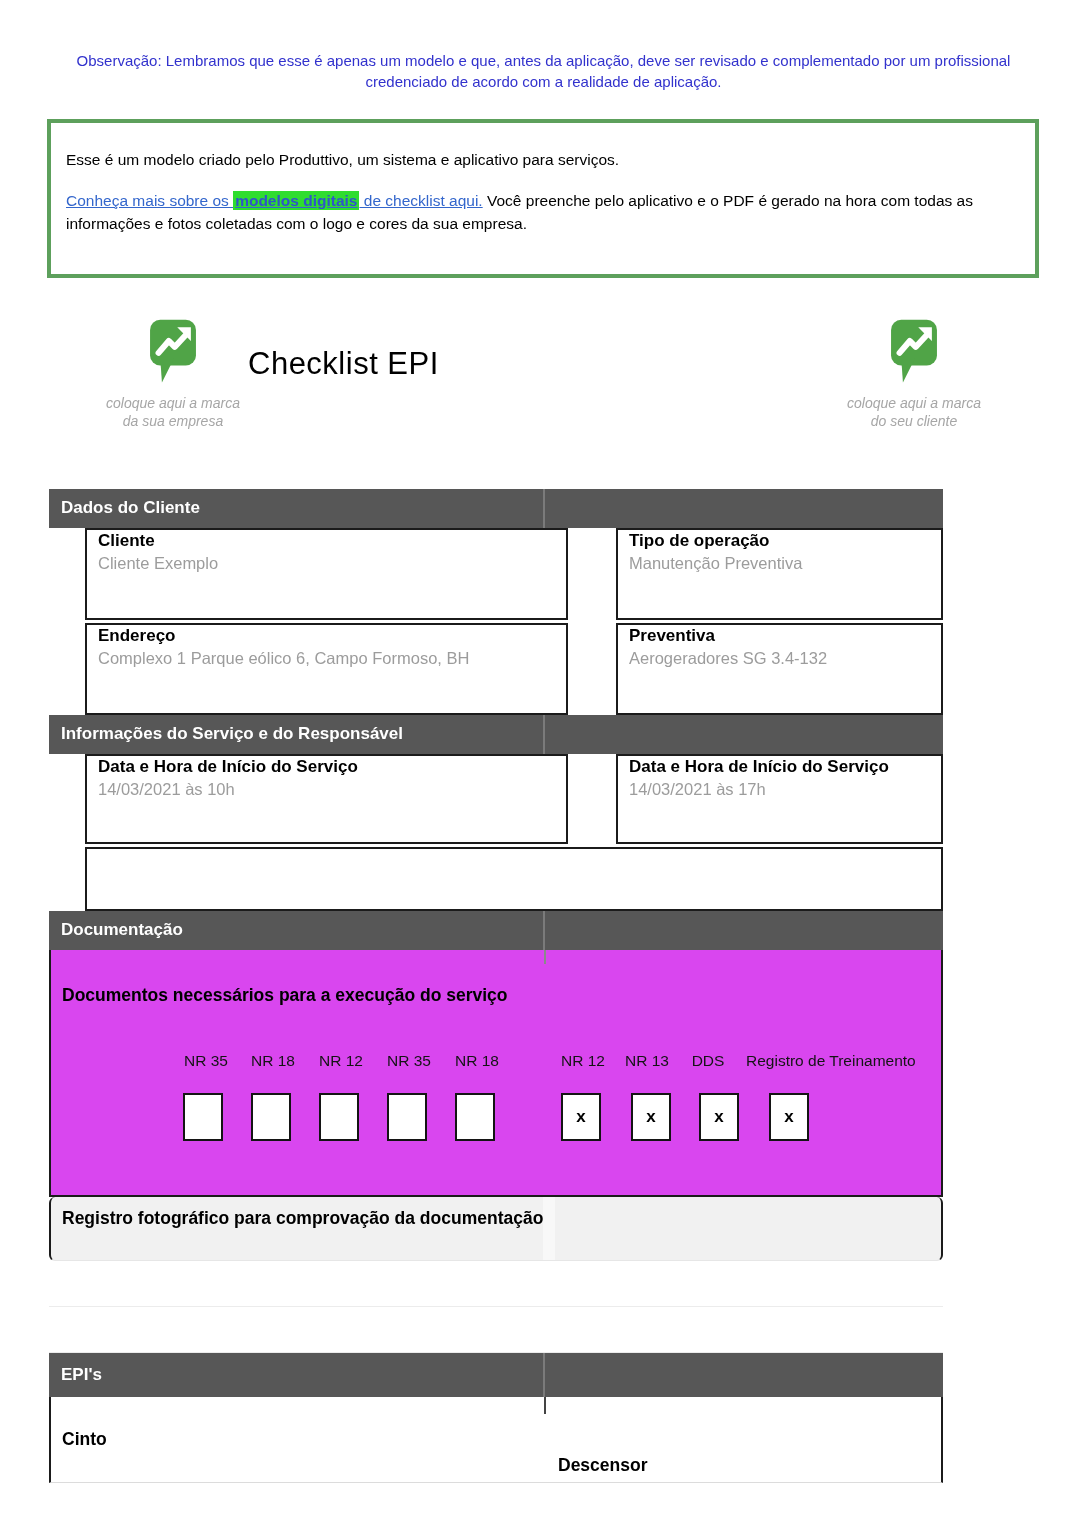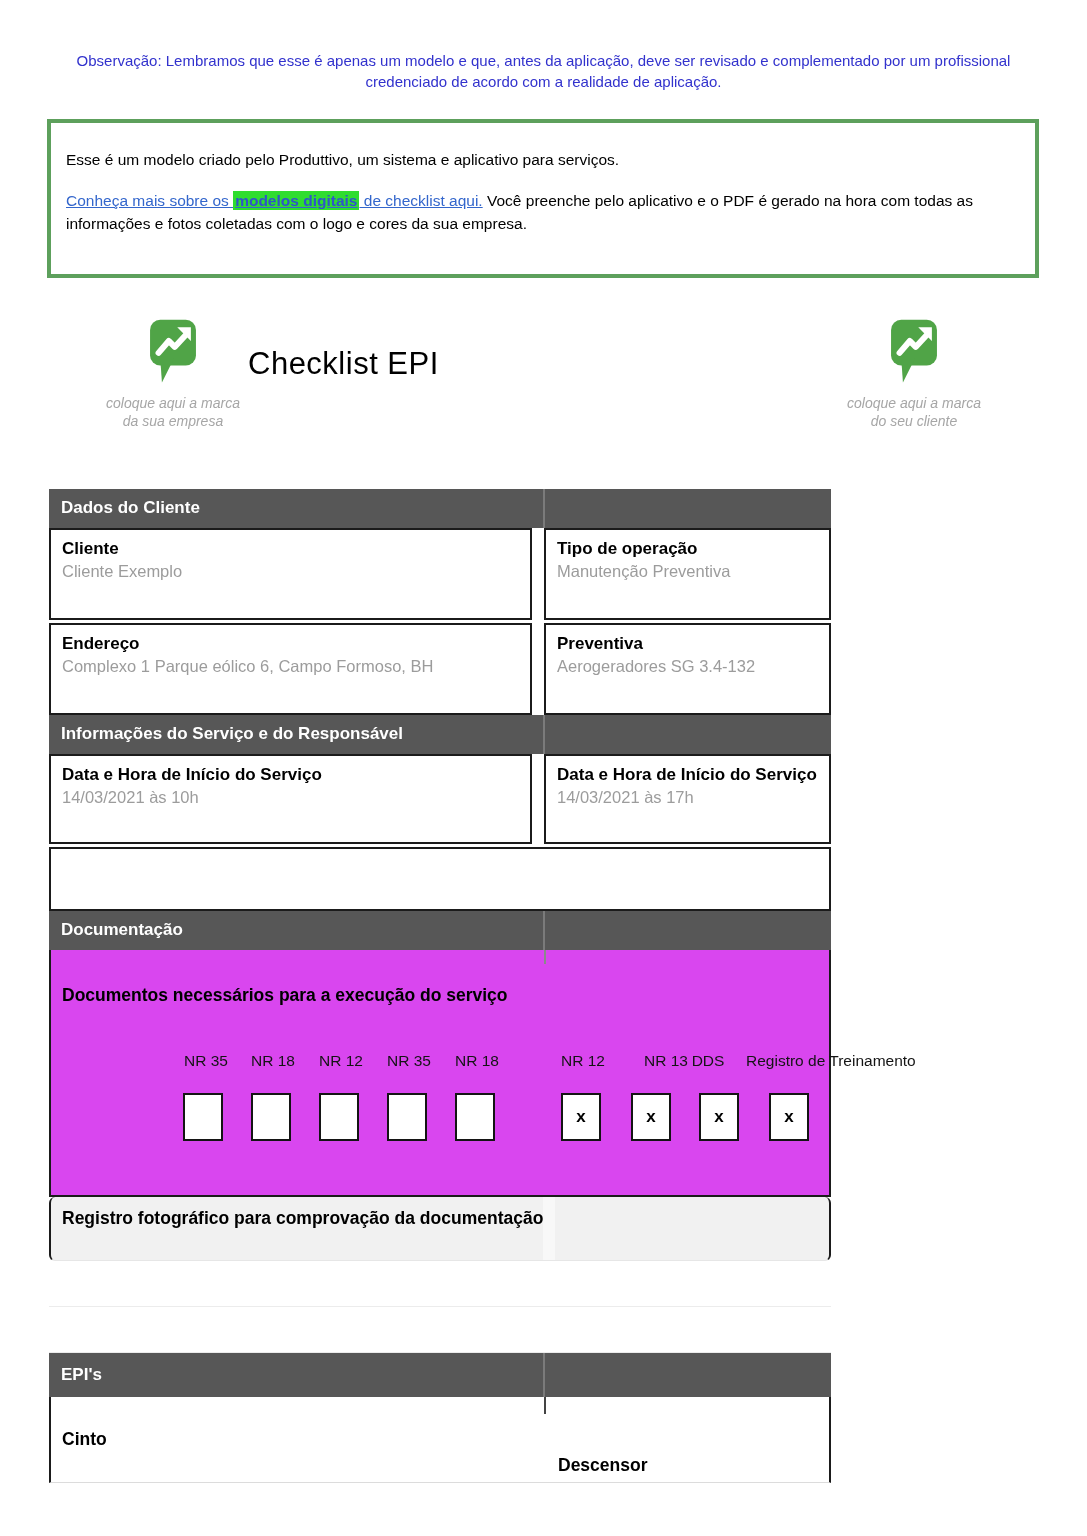--- a/index.html
+++ b/index.html
@@ -26,33 +26,33 @@
   }
   
   .brand-row { display:flex; margin-top:40px; align-items:flex-start; }
   .brand-block { width:150px; text-align:center; }
   .brand-block.left  { margin-left:98px; }
   .brand-block.right { margin-right:98px; }
   .brand-title { flex:1; font-size:31px; font-weight:normal; padding-top:28px; letter-spacing:0.5px; }
   .logo { width:52px; height:68px; display:inline-block; }
   .caption { margin-top:4px; color:#a6a6a6; font-style:italic; font-size:14px; line-height:1.32; }
   
-  .doc-table { margin:58px 0 0 49px; width:782px; }
+  .doc-table { margin:58px 0 0 49px; width:894px; }
   .sec-header {
     background:#575757; color:#fff; font-weight:bold; font-size:17px;
     height:39px; padding:9px 12px; position:relative;
   }
   .sec-header.tall { height:44px; padding-top:12px; }
   .sec-header .hdiv {
     position:absolute; left:494px; top:0; bottom:0; width:2px;
     background:rgba(255,255,255,0.22);
   }
   .row { display:flex; gap:12px; }
   .row.gap-above { margin-top:3px; }
-  .cell { border:2px solid #1b1b1b; padding:9px 11px; background:#fff; }
+  .cell { border:2px solid #1b1b1b; padding:1px 11px; background:#fff;margin-left:36px; }
   .cell.cl { width:483px; }
   .cell.cr { flex:1; }
   .h92 { min-height:92px; } .h90 { min-height:90px; } .h64 { min-height:64px; }
   .lbl { font-weight:bold; font-size:17px; margin-bottom:3px; }
   .val { font-size:16.5px; color:#9c9c9c; }
   
   .doc-body {
     position:relative; height:247px; background:#d946ef;
     border-left:2px solid #1b1b1b; border-right:2px solid #1b1b1b; border-bottom:2px solid #1b1b1b;
   }
@@ -177,21 +177,21 @@
   <div class="doc-body">
     <span class="tick"></span>
     <div class="doc-question">Documentos necessários para a execução do serviço</div>
 
     <span class="cb-label" style="left:95px">NR 35</span>
     <span class="cb-label" style="left:162px">NR 18</span>
     <span class="cb-label" style="left:230px">NR 12</span>
     <span class="cb-label" style="left:298px">NR 35</span>
     <span class="cb-label" style="left:366px">NR 18</span>
     <span class="cb-label" style="left:472px">NR 12</span>
-    <span class="cb-label" style="left:555px">NR 13</span>
+    <span class="cb-label" style="left:536px">NR 13</span>
     <span class="cb-label" style="left:597px">DDS</span>
     <span class="cb-label wide" style="left:695px">Registro de Treinamento</span>
 
     <div class="cb-box" style="left:132px"></div>
     <div class="cb-box" style="left:200px"></div>
     <div class="cb-box" style="left:268px"></div>
     <div class="cb-box" style="left:336px"></div>
     <div class="cb-box" style="left:404px"></div>
     <div class="cb-box" style="left:510px">
         <span>x</span>

